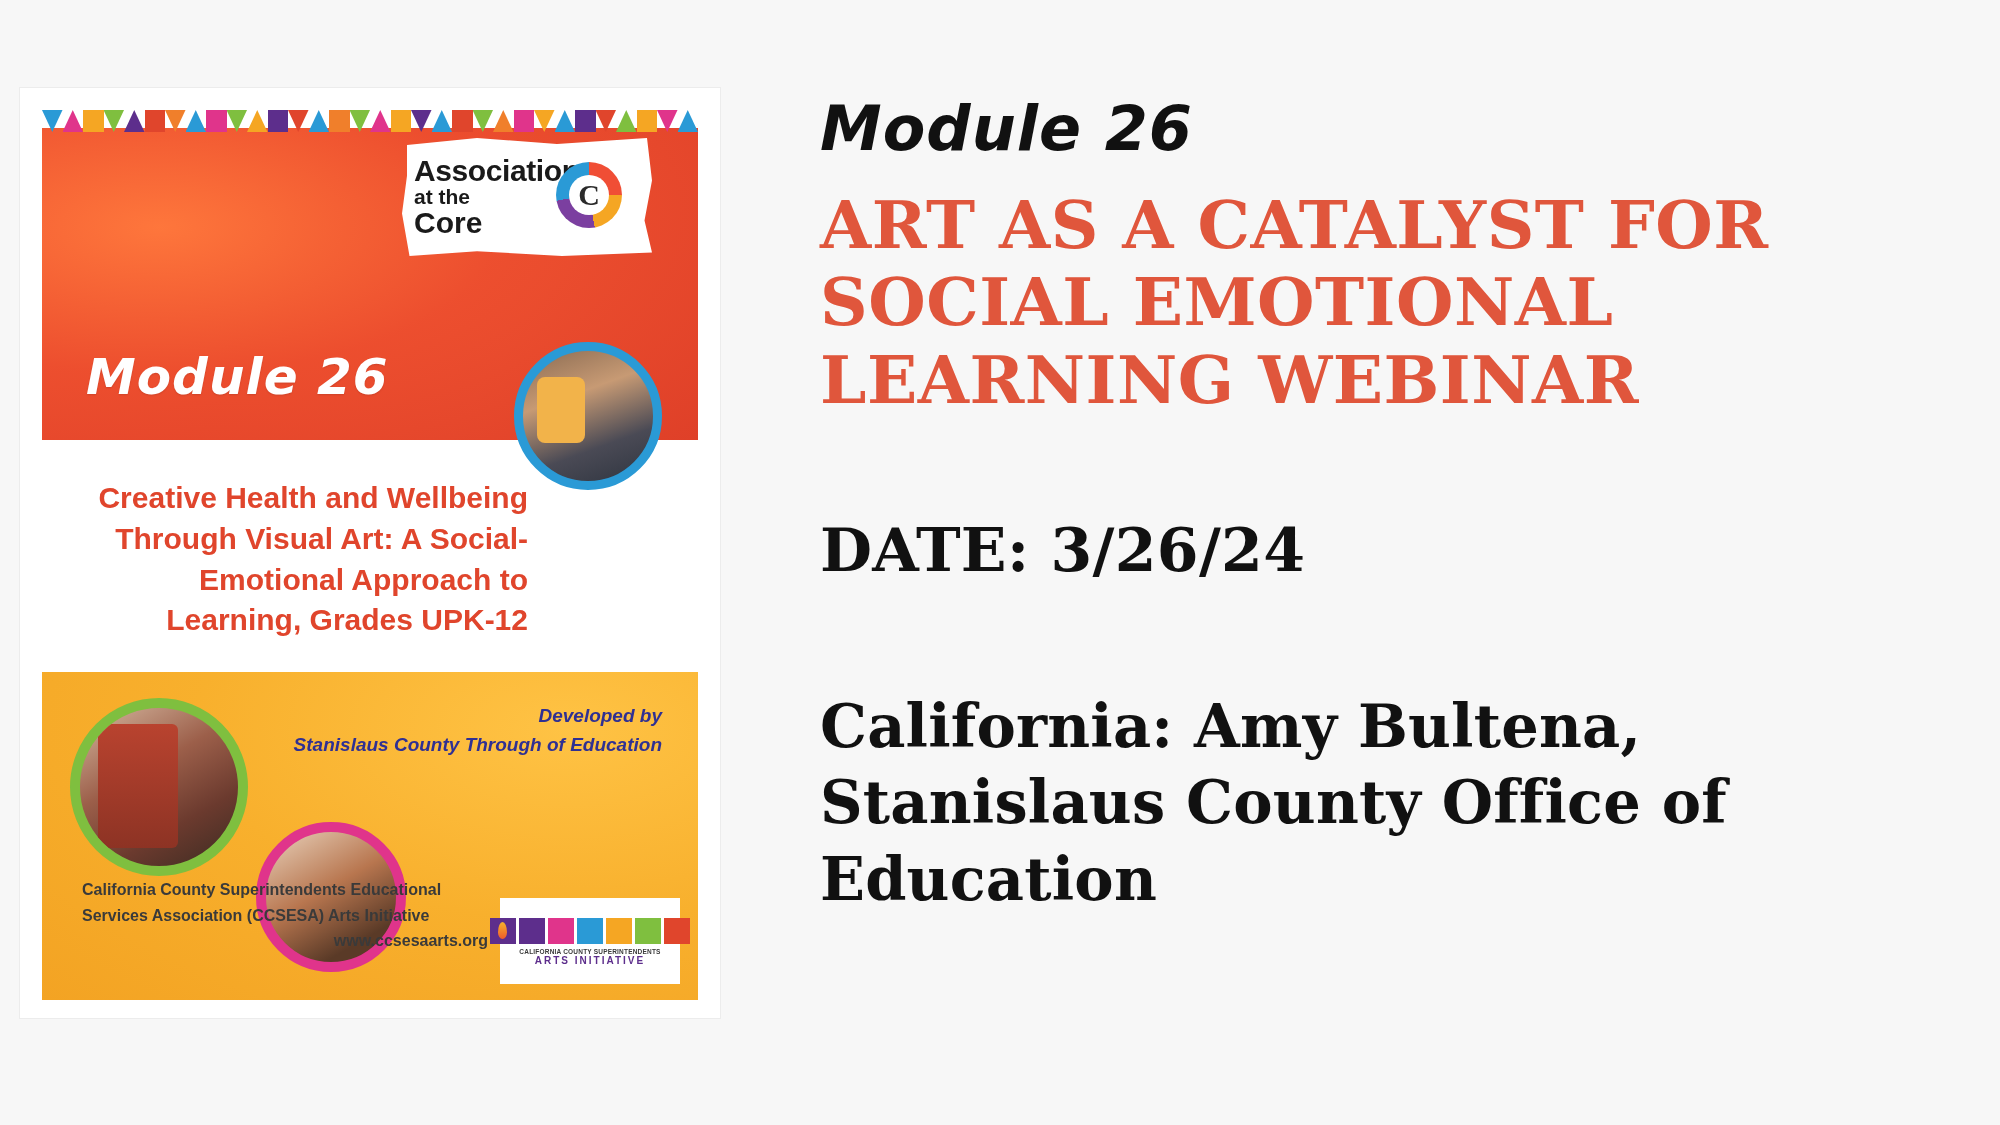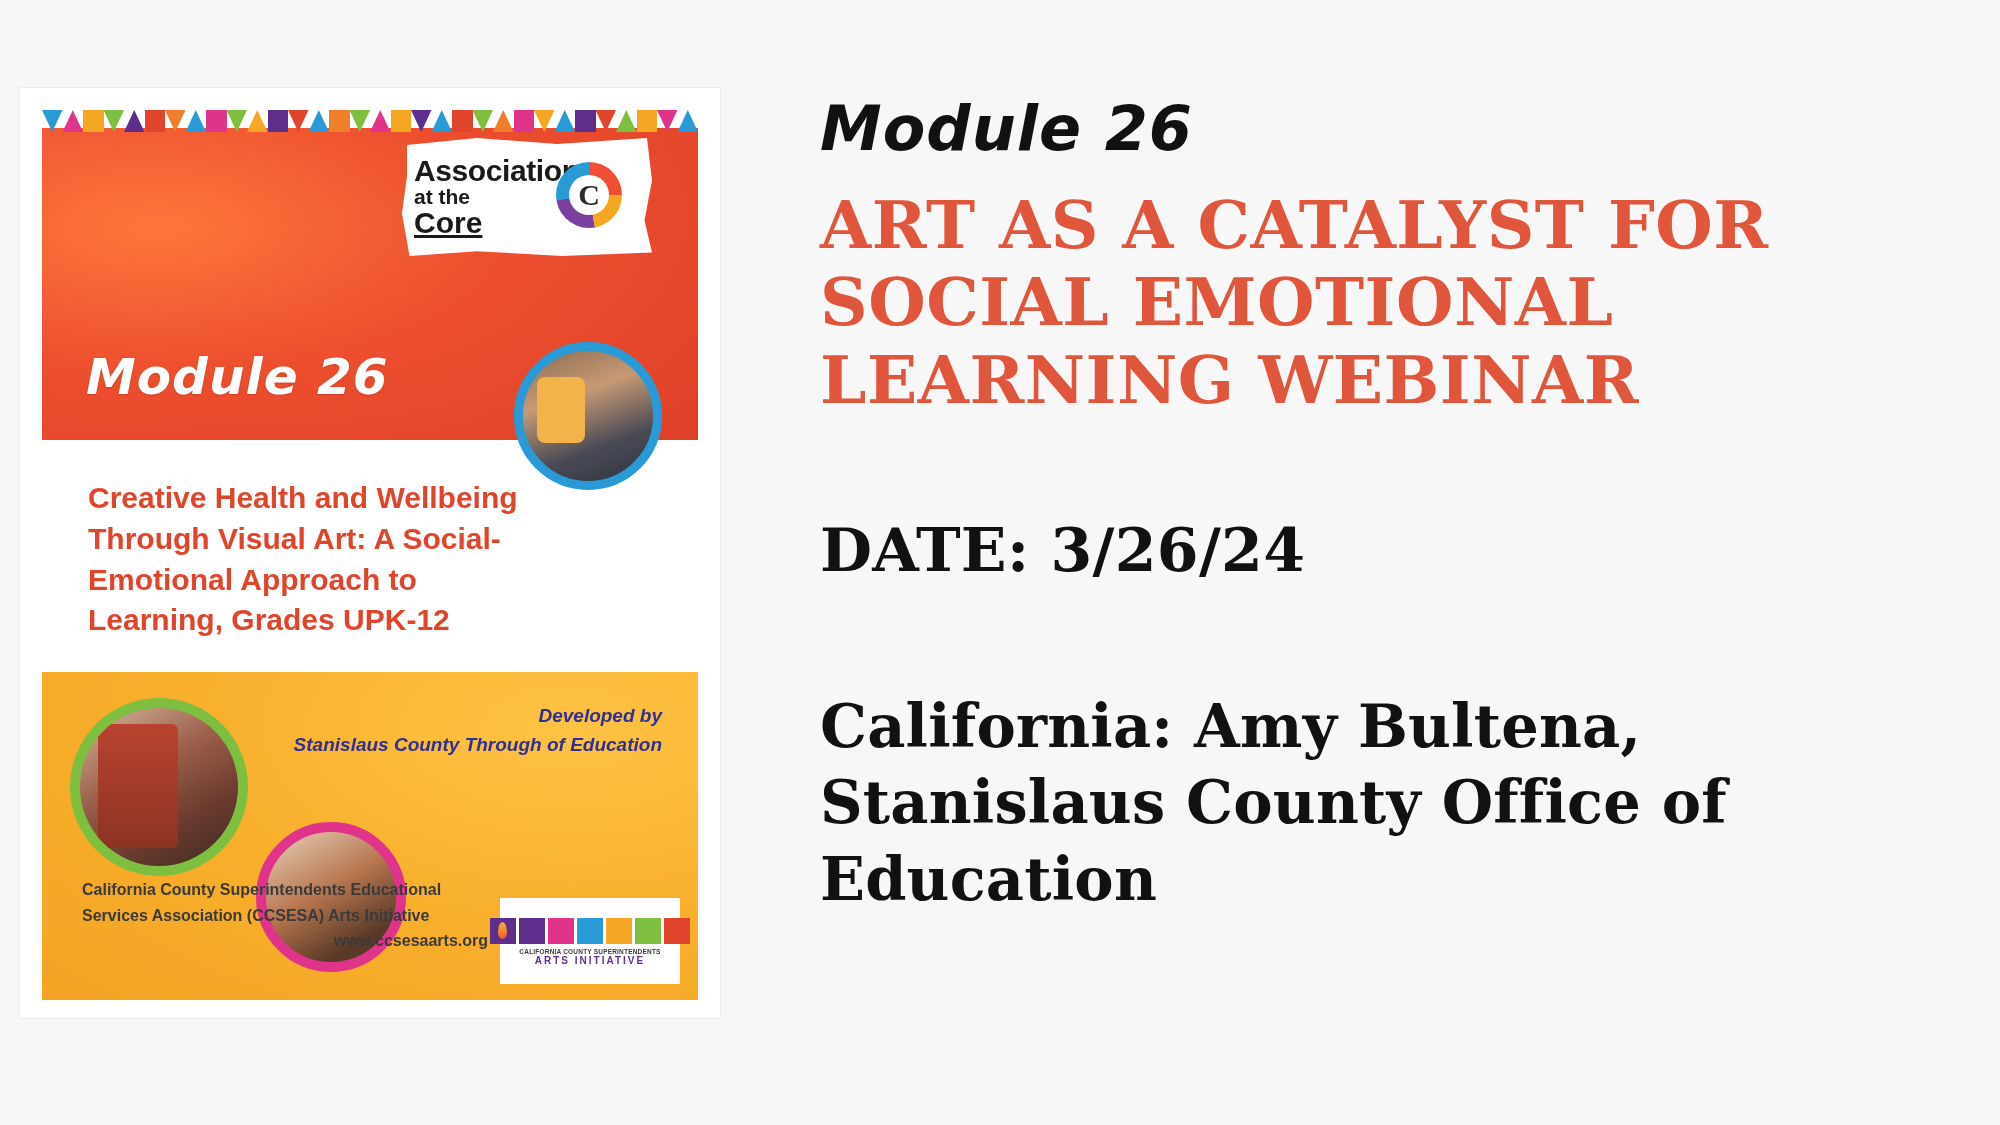--- a/index.html
+++ b/index.html
@@ -124,21 +124,21 @@
     font-family: "Liberation Sans", sans-serif;
     color: #1a1a1a;
     line-height: 1.02;
     padding-left: 12px;
     padding-right: 56px;
     box-sizing: border-box;
     width: 100%;
   }
   .logo-text .l1 { font-size: 30px; font-weight: 700; letter-spacing: -.4px; }
   .logo-text .l2 { font-size: 21px; font-weight: 600; }
-  .logo-text .l3 { font-size: 30px; font-weight: 700; text-decoration: underline; }
+  .logo-text .l3 { font-size: 30px; font-weight: 700; }
   .logo-c {
     position: absolute;
     right: 30px;
     top: 24px;
     width: 66px; height: 66px;
     border-radius: 50%;
     background: conic-gradient(#f04e35 0deg 90deg, #f5a623 90deg 170deg, #7b3fa0 170deg 260deg, #2a9ad6 260deg 360deg);
     display: flex; align-items: center; justify-content: center;
   }
   .logo-c:after {
@@ -207,20 +207,21 @@
     position: absolute;
     z-index: 6;
     top: 368px;
     left: 46px;
     right: 170px;
     color: #e0452c;
     font-size: 30px;
     font-weight: 700;
     line-height: 1.36;
     font-family: "Liberation Sans", sans-serif;
+    text-align: right;
   }
 
   .developed-by {
     position: absolute;
     z-index: 6;
     top: 580px;
     right: 36px;
     text-align: right;
     color: #2f3093;
     font-size: 19px;

